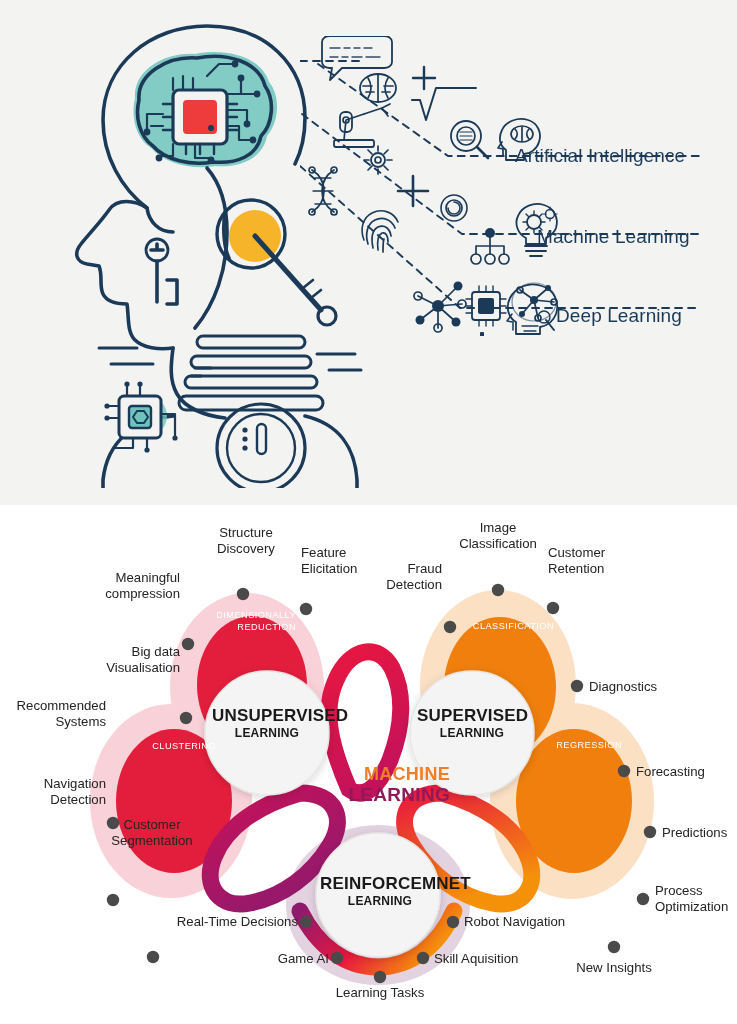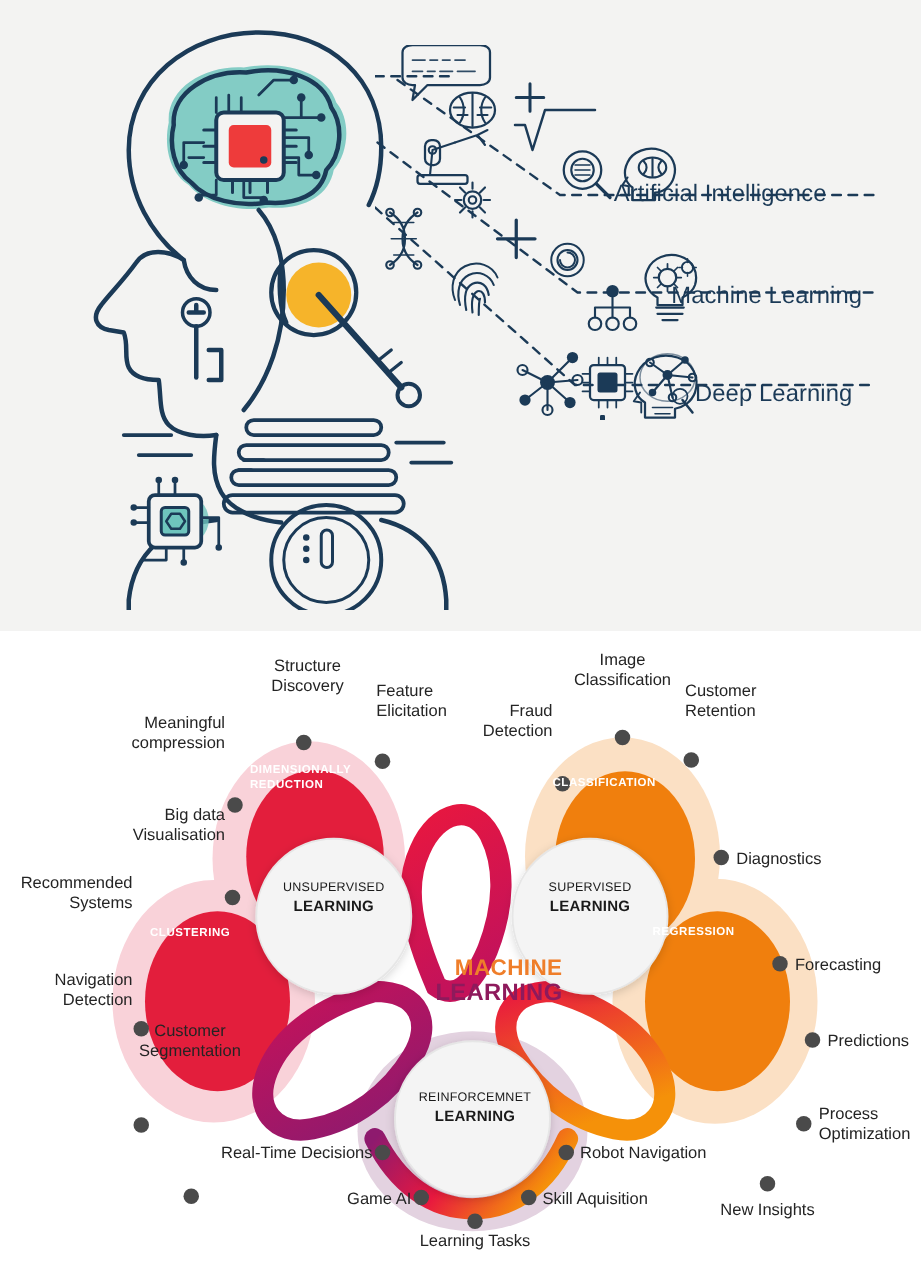--- a/index.html
+++ b/index.html
@@ -20,21 +20,21 @@
   #head-illustration { position: absolute; left: 55px; top: 18px; }
   #tier-stack { position: absolute; left: 300px; top: 36px; }
 
   .tier-label {
     position: absolute;
     color: #1b3a57;
     font-size: 19px;
     letter-spacing: .1px;
     white-space: nowrap;
   }
-  #label-ai { left: 491px; top: 145px; }
+  #label-ai { left: 515px; top: 145px; }
   #label-ml { left: 537px; top: 226px; }
   #label-dl { left: 556px; top: 305px; }
 
   
   #bottom-panel {
     position: absolute; left: 0; top: 505px;
     width: 737px; height: 519px;
     background: #ffffff;
   }
   #flower { position: absolute; left: 0; top: 0; }
@@ -51,34 +51,34 @@
   #ml-word-learning { font-size: 19px; color: #8e1a5c; display:block; }
 
   
   .hub-caption {
     position: absolute;
     text-align: center;
     color: #1a1a1a;
     line-height: 1.25;
     white-space: nowrap;
   }
-  .hub-caption .l1 { display:block; font-size: 10px; font-weight: 400; letter-spacing:.2px; }
+  .hub-caption .l1 { display:block; font-size: 17px; font-weight: 700; letter-spacing:.2px; }
   .hub-caption .l2 { display:block; font-size: 12px; font-weight: bold; letter-spacing:.2px; }
   #hub-unsupervised { left: 212px; top: 200px; width: 110px; }
   #hub-supervised   { left: 417px; top: 200px; width: 110px; }
   #hub-reinforcement{ left: 320px; top: 368px; width: 120px; }
 
   
   .petal-label {
     position: absolute;
     color: #ffffff;
     font-size: 9.2px;
-    font-weight: bold;
+    font-weight: normal;
     letter-spacing: .45px;
-    text-align: left;
+    text-align: right;
     line-height: 1.3;
     white-space: nowrap;
   }
   #petal-label-dimred      { left: 200px; top: 105px; width: 96px; }
   #petal-label-clustering  { left: 120px; top: 236px; width: 96px; }
   #petal-label-classification { left: 442px; top: 116px; width: 112px; }
   #petal-label-regression  { left: 522px; top: 235px; width: 100px; }
 
   
   .leaf-label {

